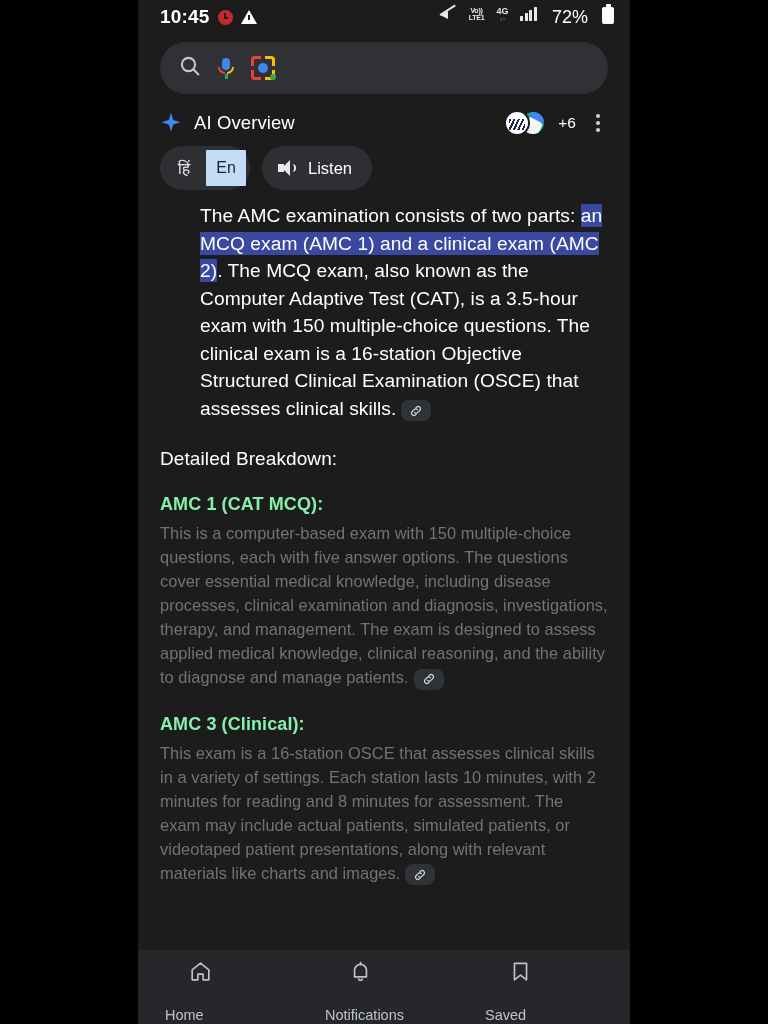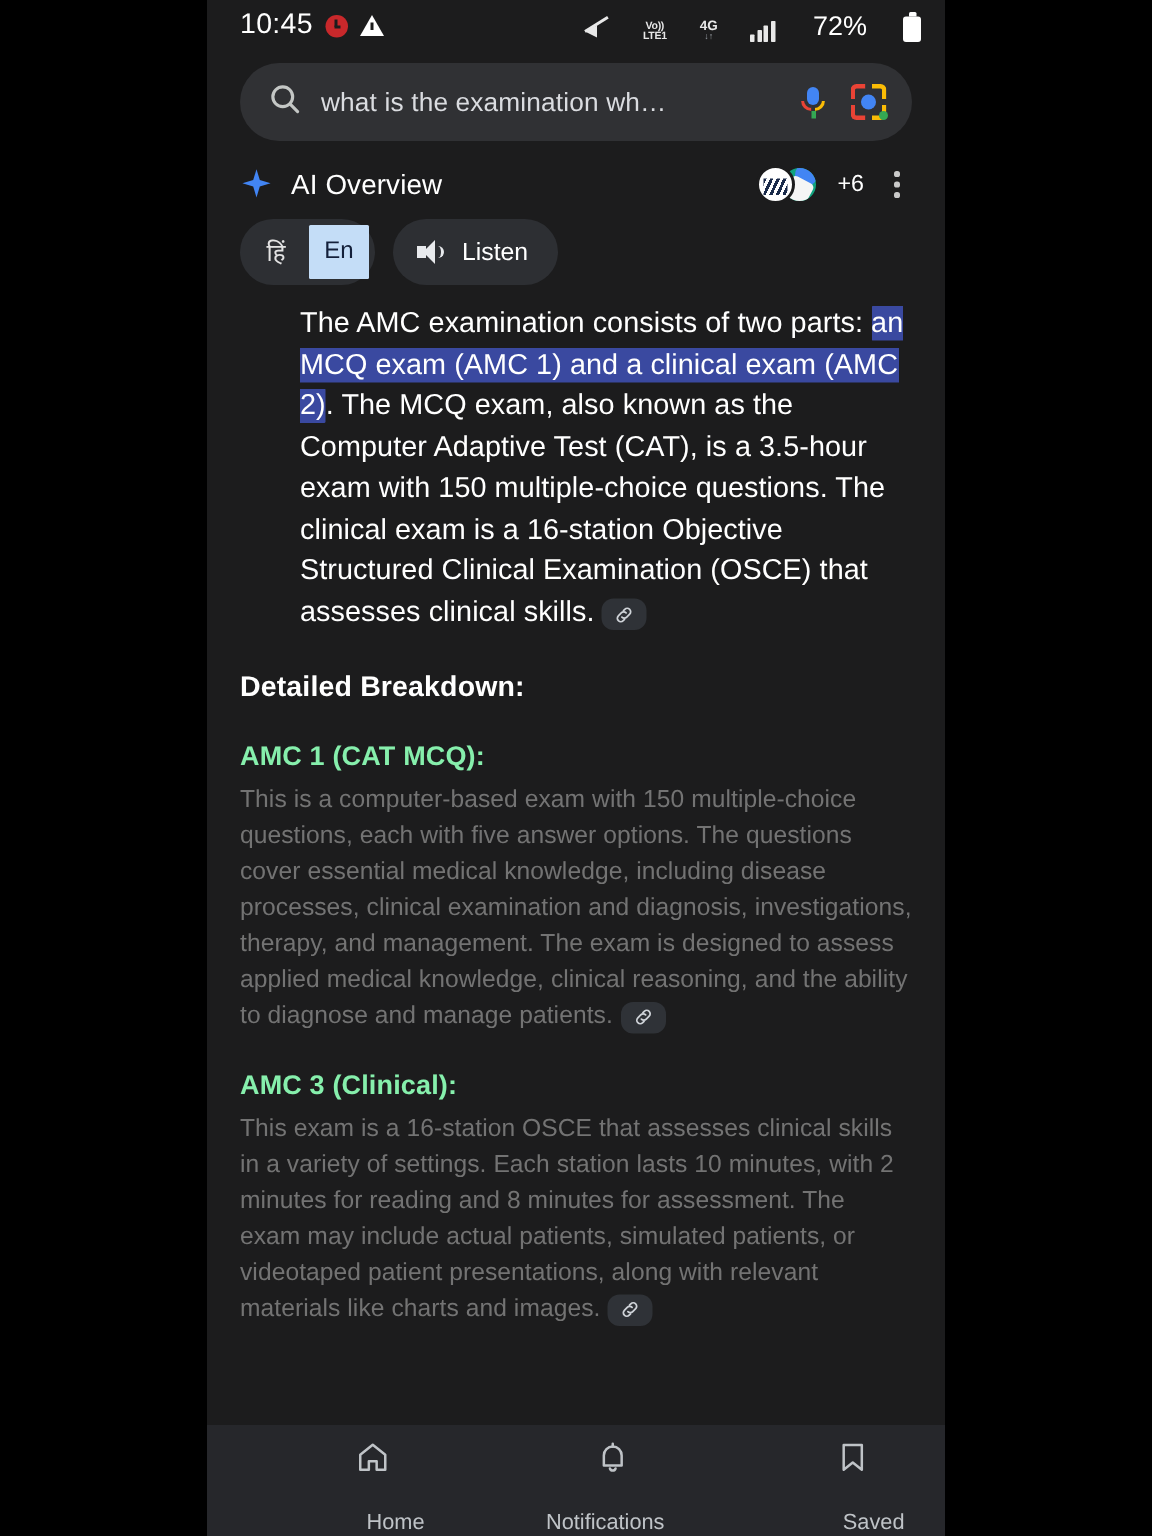--- a/index.html
+++ b/index.html
@@ -29,22 +29,22 @@
     height: 34px;
     flex: 0 0 34px;
     display: flex;
     align-items: center;
     justify-content: space-between;
     padding: 0 16px 0 22px;
     color: #ffffff;
     background: #1c1c1d;
   }
   .sb-left { display: flex; align-items: center; gap: 8px; }
-  .sb-time { font-size: 19px; font-weight: 400; letter-spacing: .2px; color:#fff; }
-  .sb-right { display: flex; align-items: flex-end; gap: 22px; }
+  .sb-time { font-size: 19px; font-weight: 700; letter-spacing: .2px; color:#fff; }
+  .sb-right { display: flex; align-items: flex-start; gap: 12px; }
 
   .ic-alarm-dot {
     width: 15px; height: 15px; border-radius: 50%;
     background: #c8282b; position: relative;
   }
   .ic-alarm-dot::after {
     content:""; position:absolute; left:6px; top:3px;
     width:2px; height:5px; background:#1c1c1d;
   }
   .ic-alarm-dot::before {
@@ -207,21 +207,21 @@
 
   
   .content {
     flex: 1 1 auto; padding: 0 22px; overflow:hidden; position:relative;
   }
   .lead {
     font-size: 19.2px; line-height: 27.5px; color:#ffffff; letter-spacing:.05px;margin-left:40px;
   }
   .sel { background:#3a49a0; color:#ffffff; border-radius:1px; padding:1px 0; }
   .h-section {
-    font-size:19px; color:#ffffff; font-weight:700; margin-top:26px; letter-spacing:.1px;
+    font-size:19px; color:#ffffff; font-weight:400; margin-top:26px; letter-spacing:.1px;
   }
   .h-sub {
     font-size:18px; color:#86efac; font-weight:700; margin-top:24px; letter-spacing:.1px;
   }
   .para {
     font-size:16.4px; line-height:24px; color:#737373; margin-top:6px; letter-spacing:.05px;
   }
   .linkchip {
     display:inline-flex; align-items:center; justify-content:center;
     width:30px; height:21px; border-radius:8px; background:#2f3237;
@@ -232,21 +232,21 @@
     font-size:19px; color:#ffffff; font-weight:500; margin-top:26px;
   }
 
   
   .bottomnav {
     flex: 0 0 74px; height:74px; background:#26272b;
     display:flex; align-items:center; justify-content:space-around;
     padding: 4px 6px 0 6px;
   }
   .navitem {
-    display:flex; flex-direction:column; align-items:flex-end; gap:19px;
+    display:flex; flex-direction:column; align-items:flex-start; gap:19px;
     width:118px;
   }
   .navpill {
     width:70px; height:33px; border-radius:17px;
     display:flex; align-items:center; justify-content:center;
   }
   .navpill.active { background:#3a3f4f; }
   .navlabel { font-size:14.5px; color:#bfc3c7; }
   .navlabel.active { color:#8ab4f8; font-weight:700; }
 </style>
@@ -286,21 +286,20 @@
   </div>
 
   <div class="searchwrap">
     <div class="searchbar">
       <span>
         <svg width="24" height="24" viewBox="0 0 24 24">
           <circle cx="10.5" cy="10.5" r="6.6" fill="none" stroke="#c4c7c5" stroke-width="2.1"></circle>
           <line x1="15.3" y1="15.3" x2="20.4" y2="20.4" stroke="#c4c7c5" stroke-width="2.1" stroke-linecap="round"></line>
         </svg>
       </span>
-      <span class="search-text" title="Search">what is the examination wh…</span>
       <span class="mic">
         <span class="body"></span>
           <span class="arc-l"></span>
           <span class="arc-r"></span>
           <span class="stem"></span>
       </span>
       <span class="lens">
         <span class="f-tl"></span>
           <span class="f-tr"></span>
           <span class="f-bl"></span>

